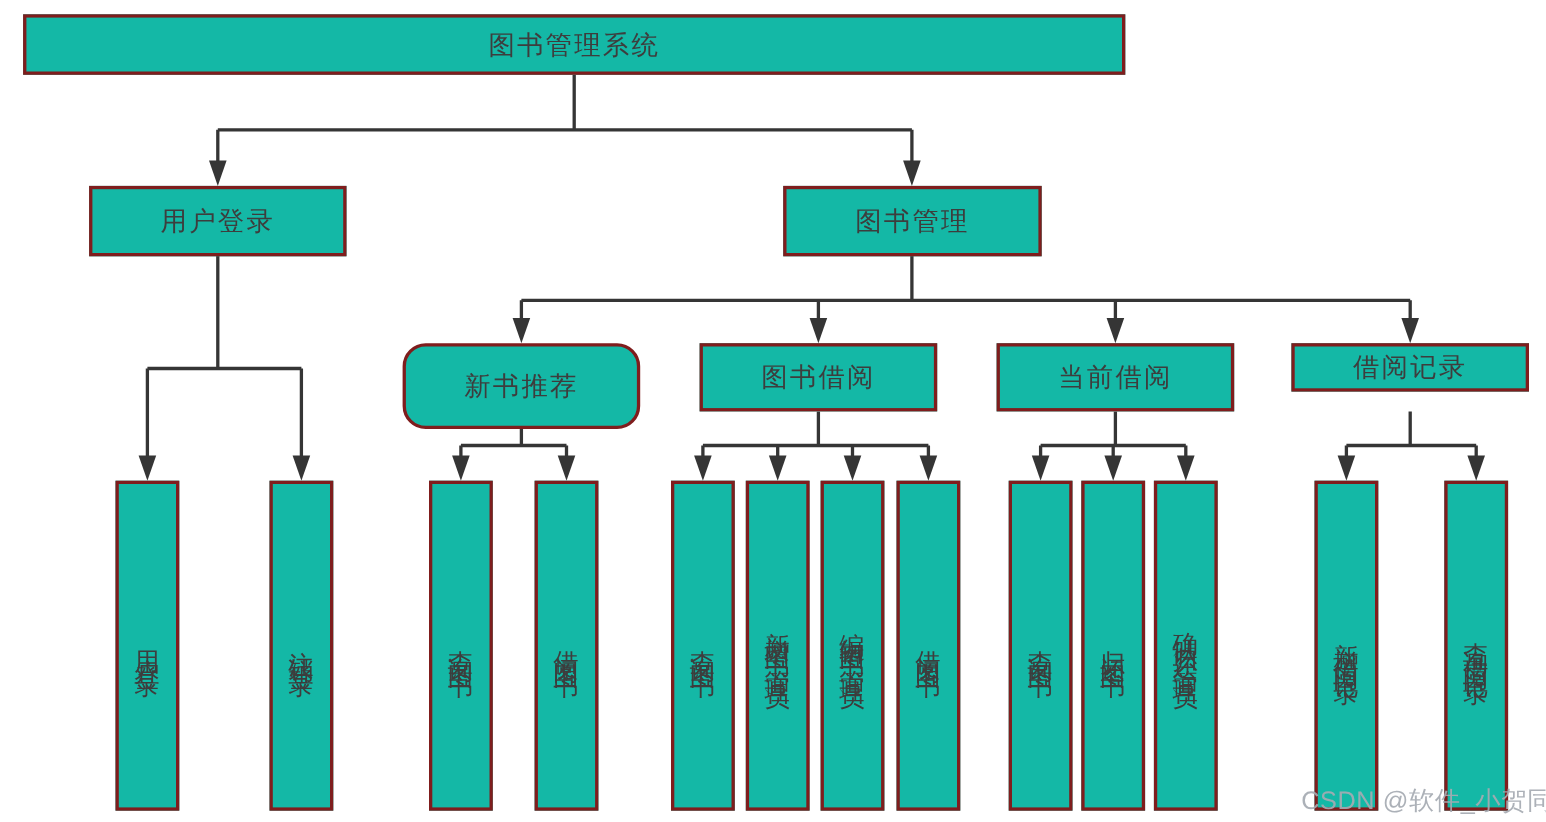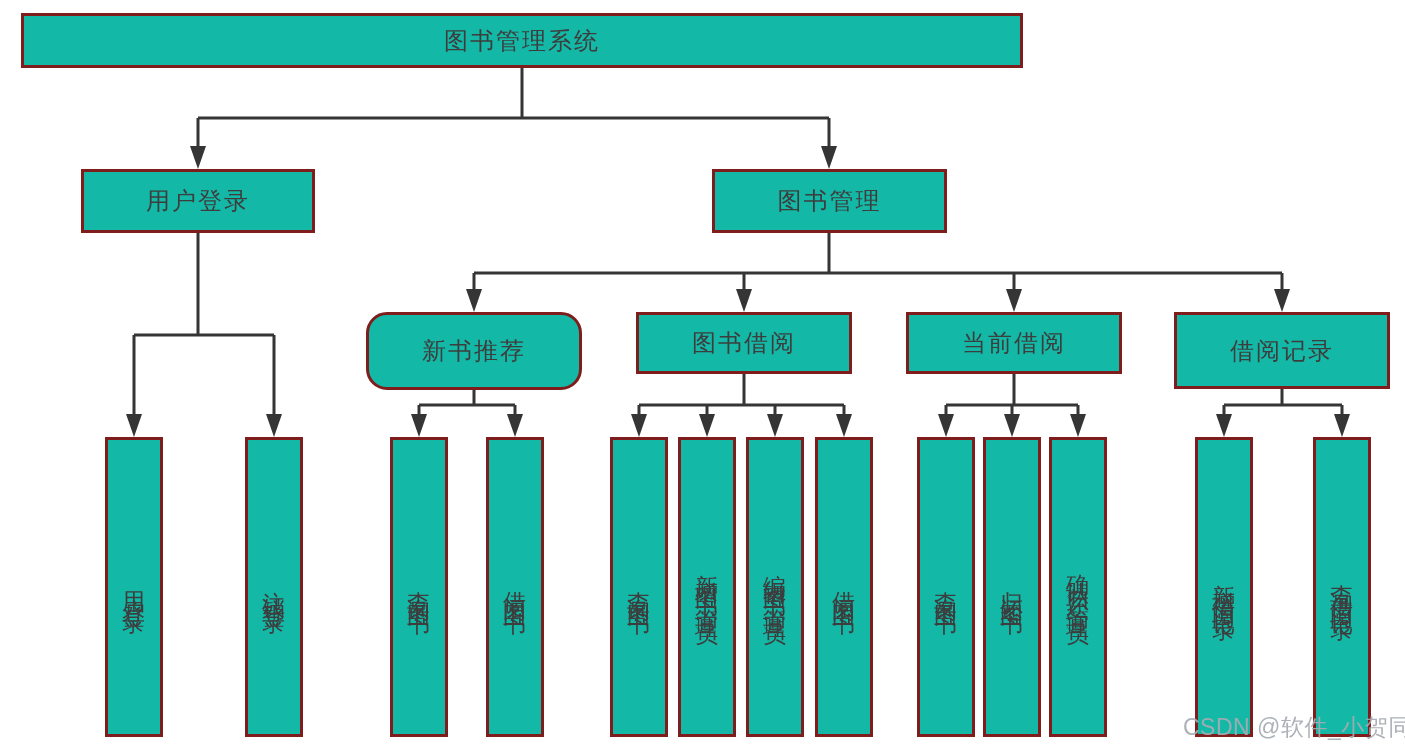--- a/index.html
+++ b/index.html
@@ -109,21 +109,21 @@
 
   <div class="node hbox" style="left:366px; top:312px; width:216px; height:78px;border-radius:21px;">
     <span>新书推荐</span>
   </div>
   <div class="node hbox" style="left:906px; top:312px; width:216px; height:62px;">
     <span>当前借阅</span>
   </div>
   <div class="node hbox" style="left:636px; top:312px; width:216px; height:62px;">
     <span>图书借阅</span>
   </div>
-  <div class="node hbox" style="left:1174px; top:312px; width:216px; height:77px;">
+  <div class="node hbox" style="left:1174px; top:312px; width:216px; height:44px;">
     <span>借阅记录</span>
   </div>
 
   <div class="node vbox" style="left:105px; top:437px; width:58px; height:300px;">
     <span>用户登录</span>
   </div>
   <div class="node vbox" style="left:245px; top:437px; width:58px; height:300px;">
     <span>注销登录</span>
   </div>
 

